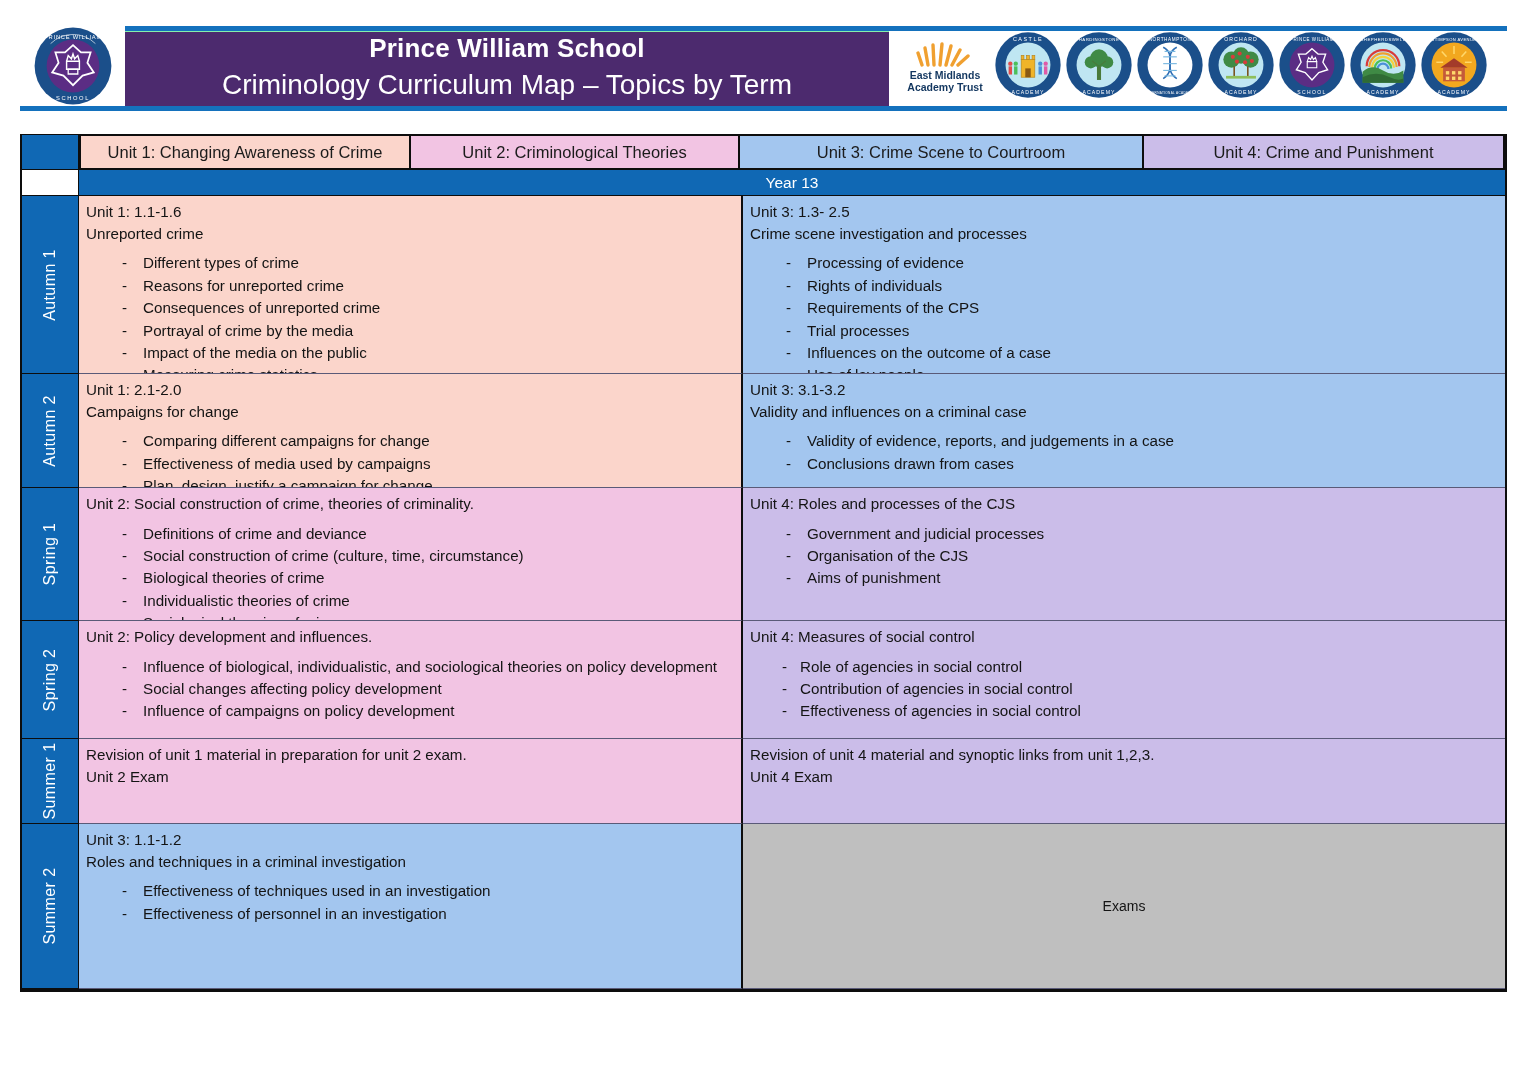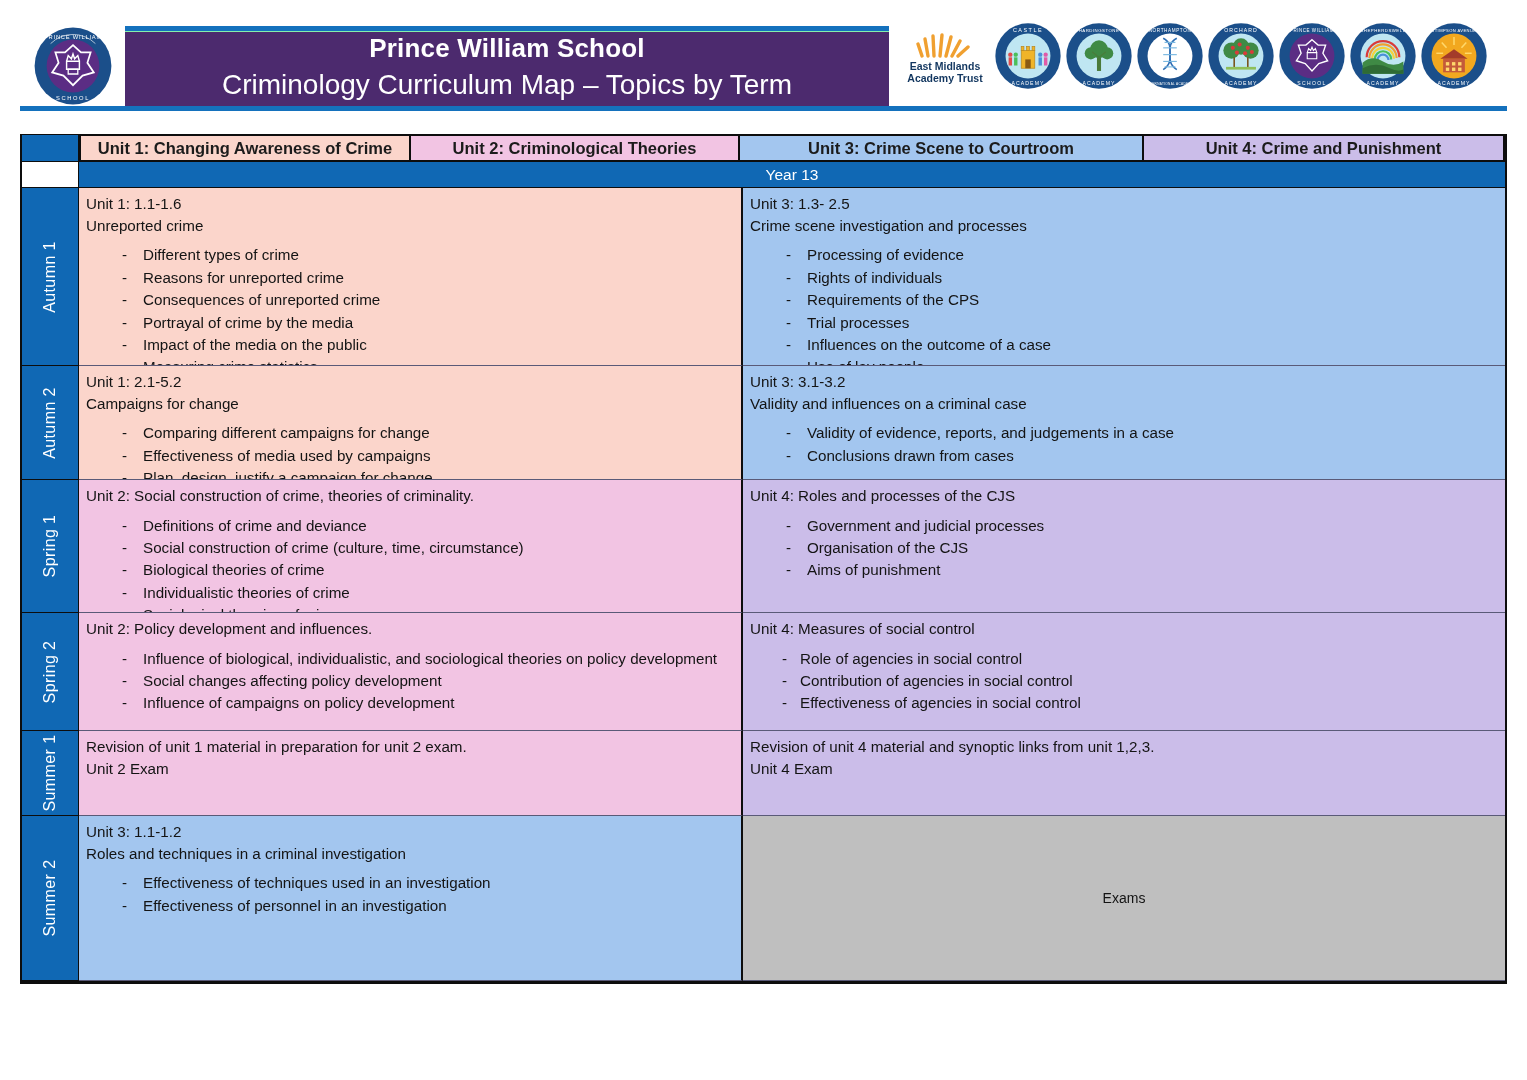--- a/index.html
+++ b/index.html
@@ -55,21 +55,21 @@
     line-height: 1.25;
     margin-top: 3px;
   }
   .banner-logos-right {
     flex: 0 0 618px;
     background: #ffffff;
     display: flex;
     align-items: center;
     justify-content: flex-start;
     gap: 3px;
-    padding: 0 6px 16px 10px;
+    padding: 0 6px 7px 10px;
   }
   .emat {
     display: flex;
     flex-direction: column;
     align-items: center;
     justify-content: center;
     width: 92px;
     flex: 0 0 92px;
   }
   .emat-text {
@@ -93,21 +93,21 @@
     left: 20px; top: 134px;
     width: 1487px;
     border-left: 2px solid #0d0d0d;
     border-right: 2px solid #0d0d0d;
     border-top: 1px solid #0d0d0d;
     border-bottom: 3px solid #0d0d0d;
   }
   .row { display: flex; width: 100%; }
 
   
-  .unit-row { height: 27px; font-weight: bold; }
+  .unit-row { height: 35px; }
   .unit-corner {
     flex: 0 0 57px;
     background: #1068b4;
     border-right: 1px solid #0d0d0d;
     border-bottom: 1px solid #0d0d0d;
   }
   .unit-cell {
     display: flex; align-items: center; justify-content: center;
     font-size: 16.5px;
     color: #1b1b1b;
@@ -451,21 +451,21 @@
           <li>Use of lay people</li>
         </ul>
       </div>
     </div>
 
     <div class="row r-aut2">
       <div class="term-label">
         <span>Autumn 2</span>
       </div>
       <div class="cell left bg-pink">
-        <div class="hdr">Unit 1: 2.1-5.2
+        <div class="hdr">Unit 1: 2.1-2.0
 Campaigns for change</div>
         <ul>
           <li>Comparing different campaigns for change</li>
           <li>Effectiveness of media used by campaigns</li>
           <li>Plan, design, justify a campaign for change</li>
         </ul>
       </div>
       <div class="cell right bg-blue">
         <div class="hdr">Unit 3: 3.1-3.2
 Validity and influences on a criminal case</div>

